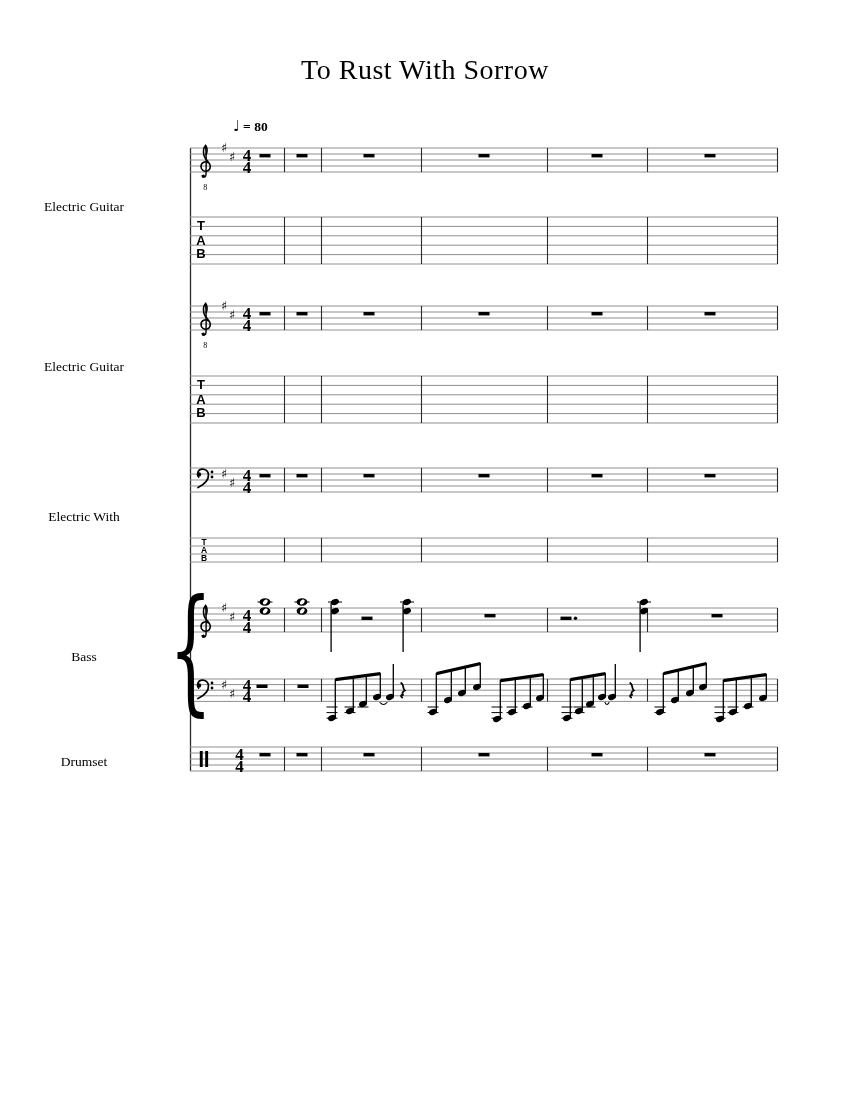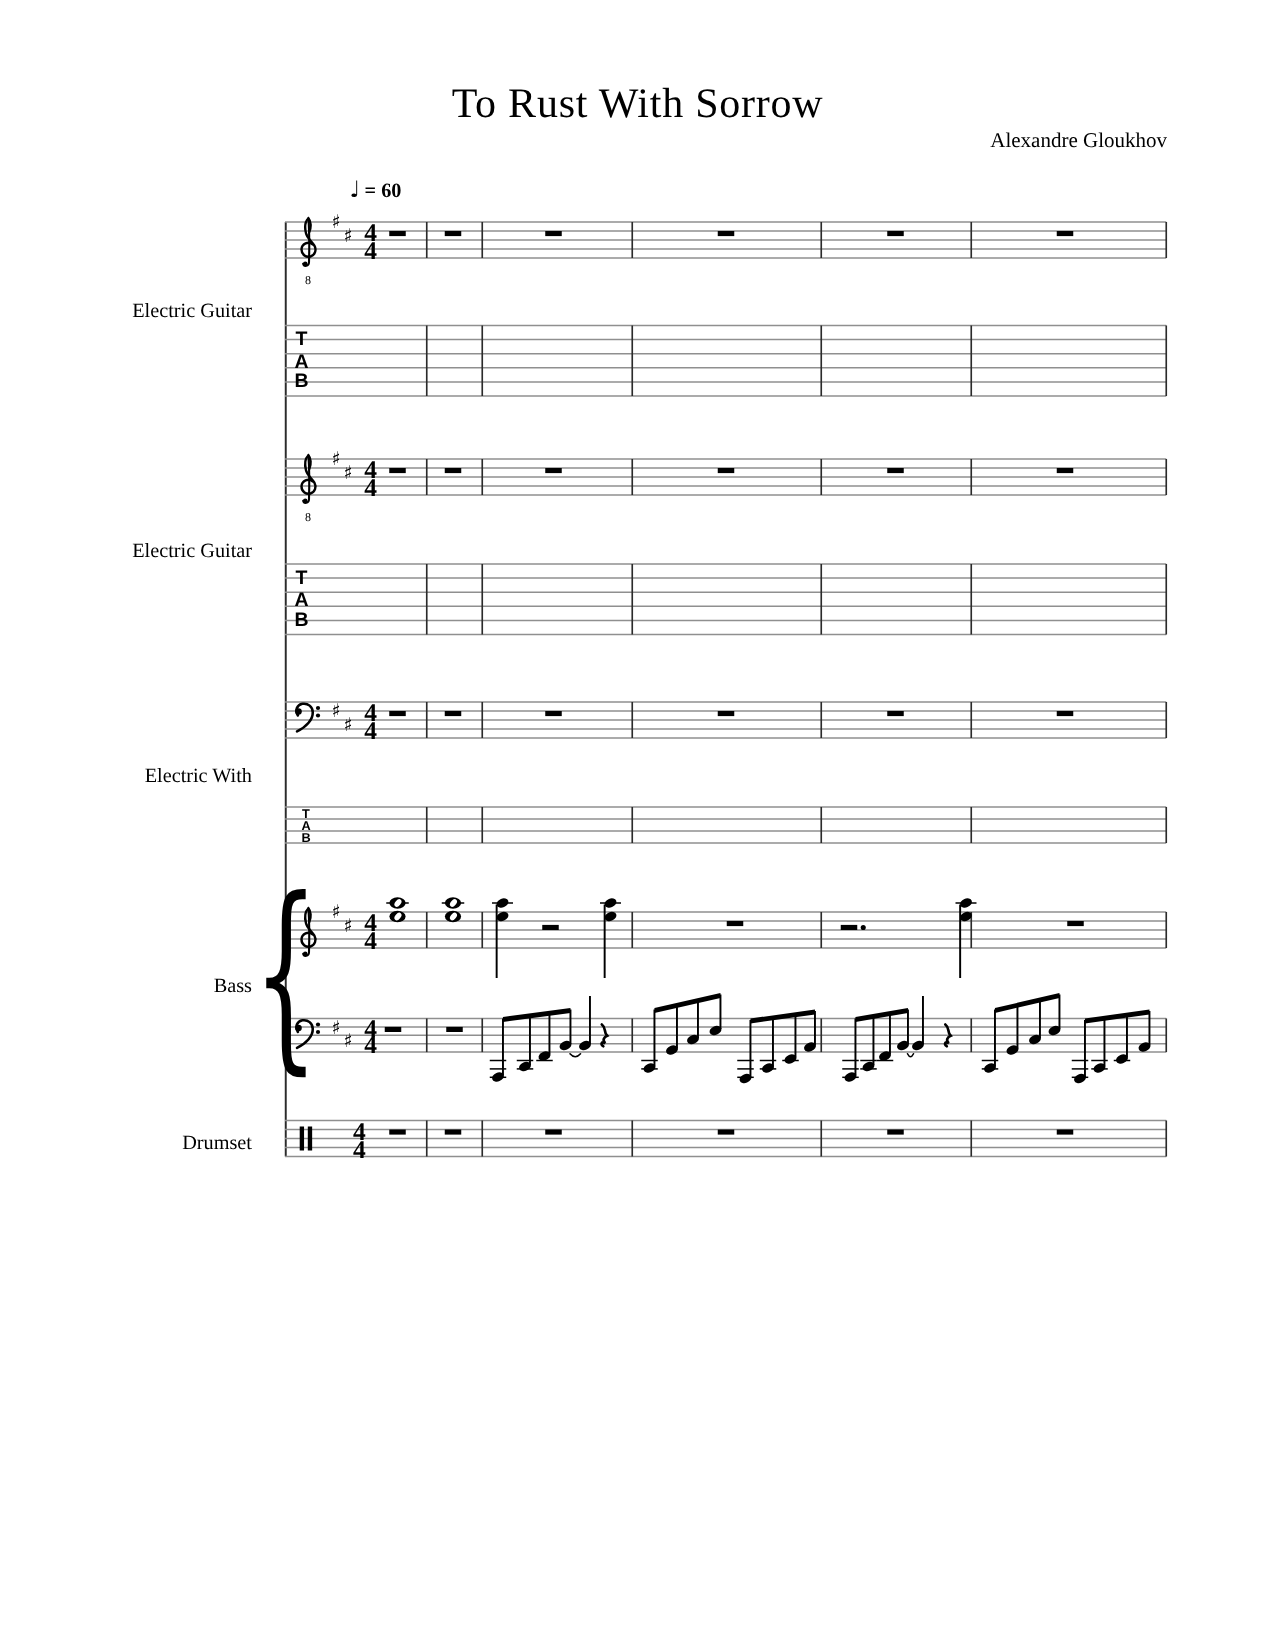--- a/index.html
+++ b/index.html
@@ -4,21 +4,21 @@
 <style>
   html,body{margin:0;padding:0;background:#e8e8e8;}
   #page{position:relative;width:850px;height:1100px;background:#ffffff;overflow:hidden;
         font-family:"Liberation Serif","DejaVu Serif",serif;color:#000;}
   .abs{position:absolute;}
   #title{left:0;top:30px;width:850px;text-align:center;font-size:28px;letter-spacing:0.5px;margin-top:24px;}
   #composer{left:0;top:87px;width:778px;text-align:right;font-size:14px;}
   #tempo{left:233px;top:117px;font-weight:bold;white-space:nowrap;}
   #tempo .note{font-family:"DejaVu Sans",sans-serif;font-size:15px;}
   #tempo .txt{font-family:"Liberation Serif",serif;font-size:13.5px;margin-left:3px;}
-  .ilabel{left:0;width:168px;text-align:right;font-size:13.5px;height:18px;line-height:18px;}
+  .ilabel{left:0;width:168px;text-align:center;font-size:13.5px;height:18px;line-height:18px;}
   .tabletter{width:16px;text-align:center;font-family:"Liberation Sans","DejaVu Sans",sans-serif;
              font-weight:bold;line-height:1;}
   .tab-big{left:193px;font-size:13px;}
   .tab-small{left:196px;font-size:8.5px;}
   #brace{left:169px;top:582px;font-family:"DejaVu Serif",serif;font-size:136px;line-height:1;
          transform:scale(0.5,1.0);transform-origin:left top;}
   #score{position:absolute;left:0;top:0;}
 </style>
 </head>
 <body>
@@ -329,24 +329,23 @@
         <rect x="259.5" y="753" width="11" height="3.4" fill="#000000"></rect>
         <rect x="296.5" y="753" width="11" height="3.4" fill="#000000"></rect>
         <rect x="363.5" y="753" width="11" height="3.4" fill="#000000"></rect>
         <rect x="478.5" y="753" width="11" height="3.4" fill="#000000"></rect>
         <rect x="591.5" y="753" width="11" height="3.4" fill="#000000"></rect>
         <rect x="704.5" y="753" width="11" height="3.4" fill="#000000"></rect>
       </g>
     </svg>
 
   <div id="title" class="abs">To Rust With Sorrow</div>
-  <div id="composer" class="abs">Alexandre Gloukhov</div>
 
   <div id="tempo" class="abs">
-    <span class="note">♩</span><span class="txt">= 60</span>
+    <span class="note">♩</span><span class="txt">= 80</span>
   </div>
 
   <div class="abs ilabel" style="top:198px;">Electric Guitar</div>
   <div class="abs ilabel" style="top:358px;">Electric Guitar</div>
   <div class="abs ilabel" style="top:508px;">Electric With</div>
   <div class="abs ilabel" style="top:648px;">Bass</div>
   <div class="abs ilabel" style="top:753px;">Drumset</div>
 
   <div id="brace" class="abs">{</div>
 

